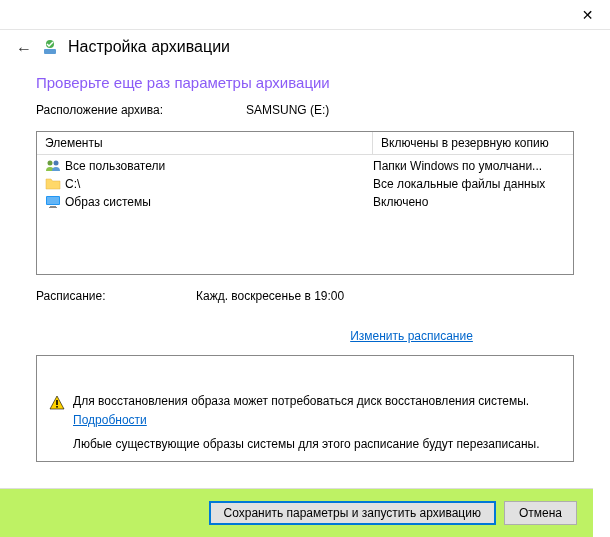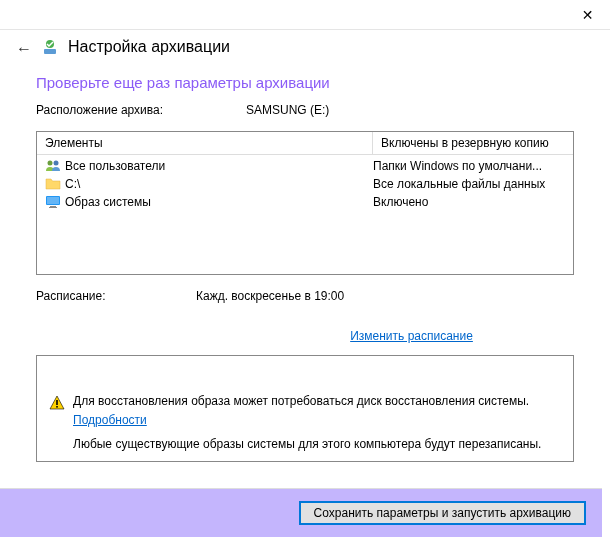--- a/index.html
+++ b/index.html
@@ -133,22 +133,22 @@
       flex-shrink: 0;
       margin-top: 1px;
     }
     .info-text1 { flex: 1; }
     .info-link-wrap { margin-left: 24px; margin-bottom: 10px; }
     .info-text2 { margin-left: 24px; }
     .footer {
       position: absolute;
       bottom: 0;
       left: 0;
-      right: 8px;
-      background: #c4b5fd;
+      right: 17px;
+      background: #bef264;
       border-top: 1px solid #ddd;
       padding: 12px 16px;
       display: flex;
       justify-content: flex-end;
       gap: 8px;
     }
     .btn {
       border: 1px solid #adadad;
       background: #e1e1e1;
       padding: 4px 14px;
@@ -251,19 +251,20 @@
             <path d="M8 1 L15 14 L1 14 Z" fill="#ffd200" stroke="#000" stroke-width="0.6"></path>
             <rect x="7.2" y="5" width="1.6" height="5" fill="#000"></rect>
             <rect x="7.2" y="11" width="1.6" height="1.6" fill="#000"></rect>
           </svg>
       </span>
       <span class="info-text1">Для восстановления образа может потребоваться диск восстановления системы.</span>
     </div>
     <div class="info-link-wrap">
       <a class="link" style="margin-left:0">Подробности</a>
     </div>
-    <div class="info-text2">Любые существующие образы системы для этого компьютера будут перезаписаны.</div>
+    <div class="info-text2">Любые существующие образы системы для этого расписание будут перезаписаны.</div>
   </div>
 </div>
 
 <div class="footer">
   <button class="btn btn-primary">Сохранить параметры и запустить архивацию</button>
+  <button class="btn">Отмена</button>
 </div>
 
 </body></html>

